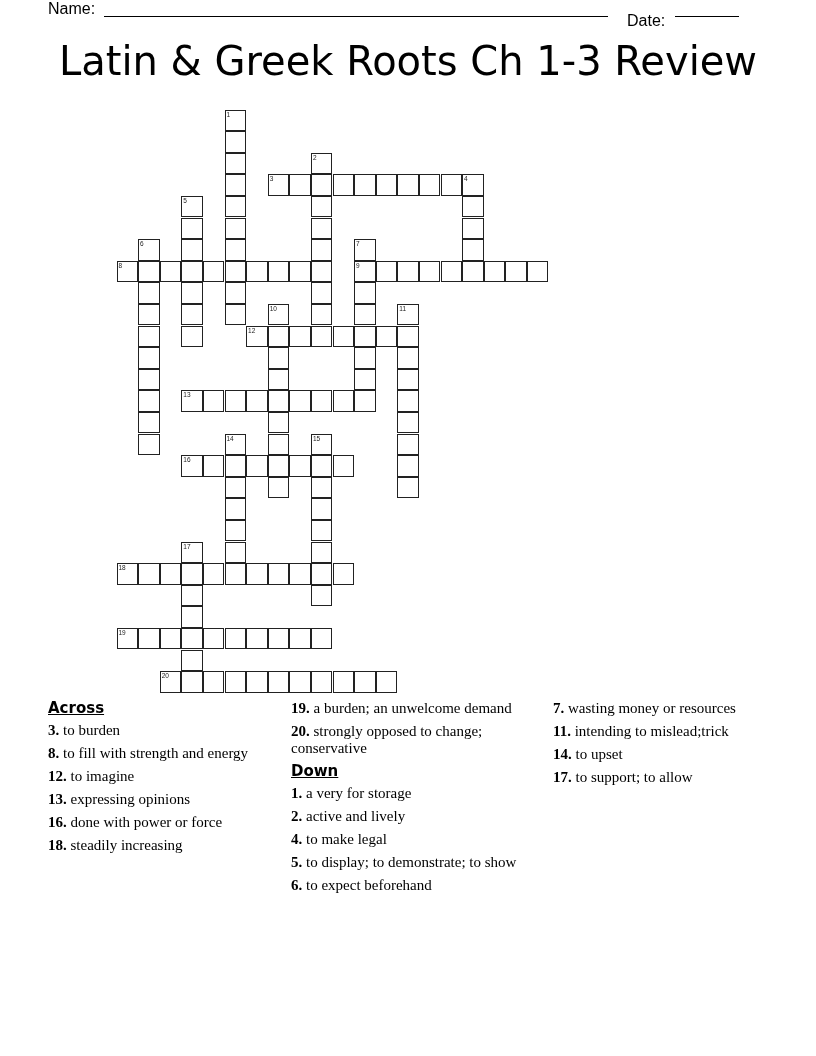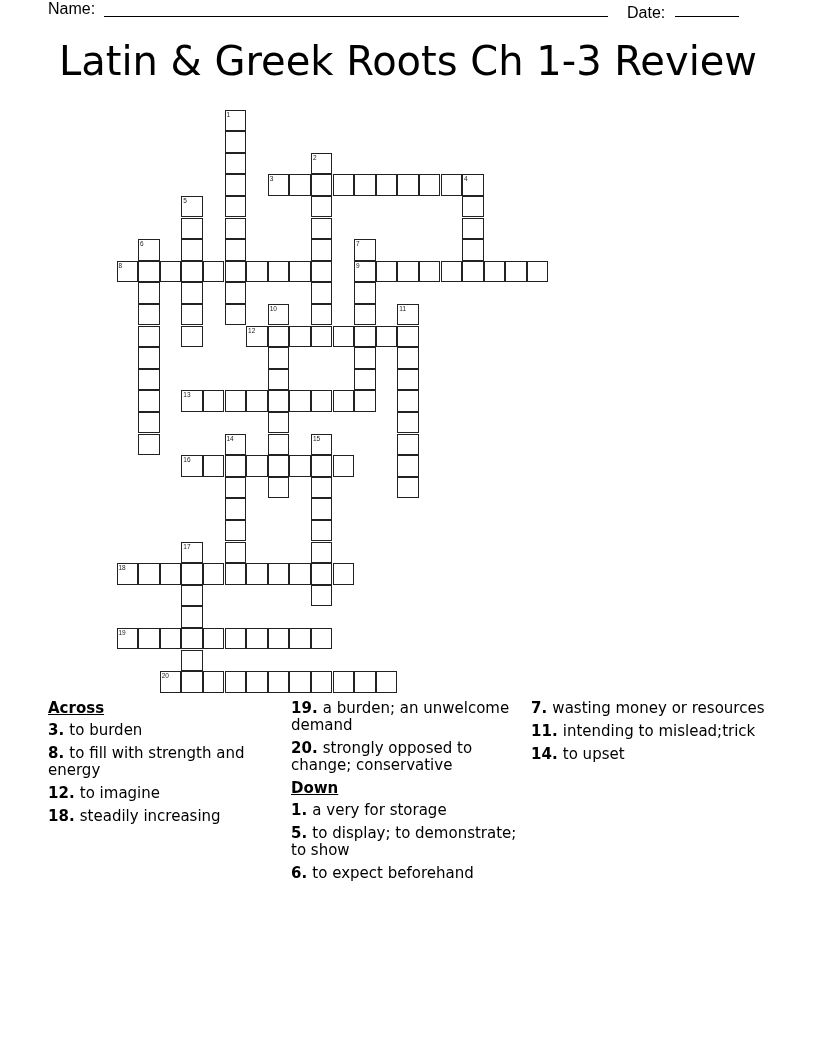--- a/index.html
+++ b/index.html
@@ -1,31 +1,31 @@
 <!DOCTYPE html>
 <html><head>
 <meta charset="utf-8">
 <style>
   html, body { margin:0; padding:0; background:#ffffff; }
   body { width:816px; height:1056px; position:relative; overflow:hidden; font-family:"DejaVu Sans", sans-serif; color:#000; }
   .hdr { position:absolute; top:0; left:0; width:816px; height:22px; font-family:"Liberation Sans", sans-serif; font-size:16px; }
   .hdr .name-lbl { position:absolute; left:48px; top:0px; }
   .hdr .name-line { position:absolute; left:104px; top:0px; width:504px; height:16px; border-bottom:1px solid #000; }
-  .hdr .date-lbl { position:absolute; left:627px; top:4px; }
+  .hdr .date-lbl { position:absolute; left:627px; top:12px; }
   .hdr .date-line { position:absolute; left:675px; top:0px; width:64px; height:16px; border-bottom:1px solid #000; }
   .title { position:absolute; top:38px; left:0; width:816px; text-align:center; font-family:"DejaVu Sans", sans-serif; font-size:40px; letter-spacing:0px; }
   #grid { position:absolute; left:0; top:0; width:816px; height:700px; }
   .cell { position:absolute; width:21.6px; height:21.6px; box-sizing:border-box; border:1px solid #222; background:#fff; margin-left:-0.5px; margin-top:-0.5px; }
   .cell .num { position:absolute; left:1px; top:0px; font-family:"Liberation Sans", sans-serif; font-size:6.5px; line-height:7px; color:#222; }
   .clues { position:absolute; top:700px; font-family:"DejaVu Sans", sans-serif; font-size:15px; line-height:17px; }
   .col1 { left:48px; width:230px; }
   .col2 { left:291px; width:230px; }
-  .col3 { left:531px; width:240px; }
+  .col3 { left:553px; width:240px; }
   .clue-head { font-weight:bold; text-decoration:underline; margin-bottom:5px; display:block; }
-  .clue { margin-bottom:6px; display:block; }
+  .clue { margin-bottom:6px; display:block;font-family:Liberation Serif, serif; }
   .clue .n { font-weight:bold; }
 </style>
 </head>
 <body>
 
 <div class="hdr">
   <span class="name-lbl">Name:</span>
   <span class="name-line"></span>
   <span class="date-lbl">Date:</span>
   <span class="date-line"></span>
@@ -227,29 +227,34 @@
     <div class="cell" style="left: 333px; top: 671.6px;"></div>
     <div class="cell" style="left: 354.6px; top: 671.6px;"></div>
     <div class="cell" style="left: 376.2px; top: 671.6px;"></div>
   </div>
 
 <div class="clues col1">
   <span class="clue-head">Across</span>
   <span class="clue"><span class="n">3</span><span class="n">. </span><span>to burden</span></span>
   <span class="clue"><span class="n">8</span><span class="n">. </span><span>to fill with strength and energy</span></span>
   <span class="clue"><span class="n">12</span><span class="n">. </span><span>to imagine</span></span>
+  <span class="clue"><span class="n">13</span><span class="n">. </span><span>expressing opinions</span></span>
+  <span class="clue"><span class="n">16</span><span class="n">. </span><span>done with power or force</span></span>
   <span class="clue"><span class="n">18</span><span class="n">. </span><span>steadily increasing</span></span>
 </div>
 
 <div class="clues col2">
   <span class="clue"><span class="n">19</span><span class="n">. </span><span>a burden; an unwelcome demand</span></span>
   <span class="clue"><span class="n">20</span><span class="n">. </span><span>strongly opposed to change; conservative</span></span>
   <span class="clue-head">Down</span>
   <span class="clue"><span class="n">1</span><span class="n">. </span><span>a very for storage</span></span>
+  <span class="clue"><span class="n">2</span><span class="n">. </span><span>active and lively</span></span>
+  <span class="clue"><span class="n">4</span><span class="n">. </span><span>to make legal</span></span>
   <span class="clue"><span class="n">5</span><span class="n">. </span><span>to display; to demonstrate; to show</span></span>
   <span class="clue"><span class="n">6</span><span class="n">. </span><span>to expect beforehand</span></span>
 </div>
 
 <div class="clues col3">
   <span class="clue"><span class="n">7</span><span class="n">. </span><span>wasting money or resources</span></span>
   <span class="clue"><span class="n">11</span><span class="n">. </span><span>intending to mislead;trick</span></span>
   <span class="clue"><span class="n">14</span><span class="n">. </span><span>to upset</span></span>
+  <span class="clue"><span class="n">17</span><span class="n">. </span><span>to support; to allow</span></span>
 </div>
 
 </body></html>

